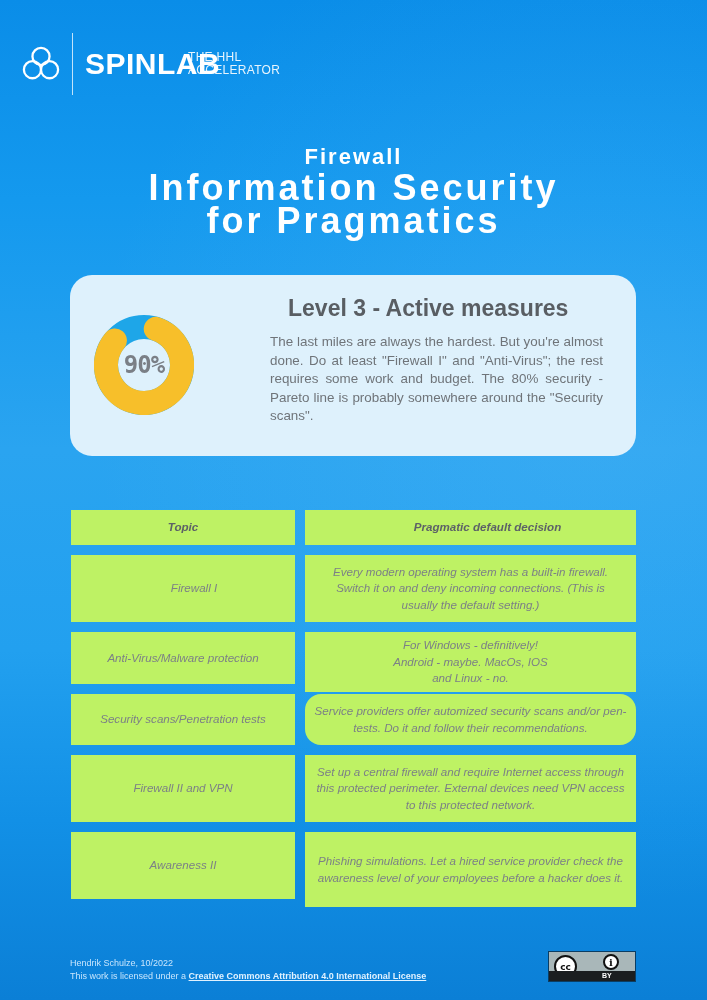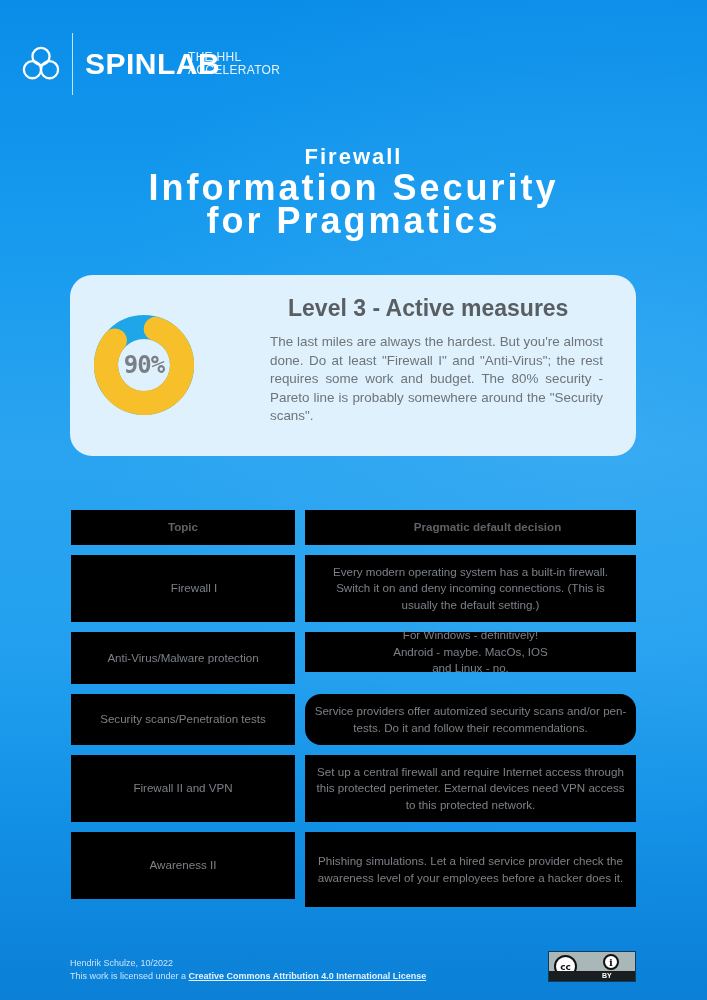--- a/index.html
+++ b/index.html
@@ -41,23 +41,23 @@
   .card-heading {
     position: absolute; left: 218px; top: 20px; font-size: 23px; font-weight: bold; color: #595e63; white-space: nowrap;
   }
   .card-text {
     position: absolute; left: 200px; top: 58px; width: 333px;
     font-size: 13.4px; line-height: 18.5px; color: #6f7479; text-align: justify;
   }
 
   
   .cell {
-    position: absolute; background: #000000;
+    position: absolute; background: #bef264;
     display: flex; align-items: center; justify-content: center; text-align: center;
-    color: #7c8186; font-size: 11.6px; line-height: 16.5px; padding: 0 10px;
+    color: #7c8186; font-size: 11.6px; line-height: 16.5px; padding: 0 10px; font-style: italic;
   }
   .cell.head { color: #5d6267; font-weight: bold; font-size: 11.6px; }
   .col-left { left: 71px; width: 224px; }
   .col-right { left: 305px; width: 331px; }
 
   
   .footer { position: absolute; left: 70px; top: 957px; font-size: 9px; line-height: 13px; color: rgba(210,235,255,0.95); }
   .footer a { color: rgba(225,242,255,1); text-decoration: underline; font-weight: bold; }
   .cc-badge { position: absolute; left: 548px; top: 951px; width: 88px; height: 31px; background: #a9b7b9; border: 1px solid #0b3d63; overflow: hidden; }
   .cc-badge .bar { position: absolute; left: 0; bottom: 0; width: 100%; height: 10px; background: #1b1e20; }
@@ -103,21 +103,21 @@
 </div>
 
 <div>
   <div class="cell head col-left" style="top:510px;height:35px;">Topic</div>
   <div class="cell head col-right" style="top:510px;height:35px;padding-left:44px;">Pragmatic default decision</div>
 
   <div class="cell col-left" style="top:555px;height:67px;padding-left:32px;">Firewall I</div>
   <div class="cell col-right" style="top:555px;height:67px;padding:8px 18px;">Every modern operating system has a built-in firewall. Switch it on and deny incoming connections. (This is usually the default setting.)</div>
 
   <div class="cell col-left" style="top:632px;height:52px;">Anti-Virus/Malware protection</div>
-  <div class="cell col-right" style="top:632px;height:40px;padding:0 88px;">For Windows - definitively! Android - maybe. MacOs, IOS and Linux - no.</div>
+  <div class="cell col-right" style="top:632px;height:60px;padding:0 88px;">For Windows - definitively! Android - maybe. MacOs, IOS and Linux - no.</div>
 
   <div class="cell col-left" style="top:694px;height:51px;">Security scans/Penetration tests</div>
   <div class="cell col-right" style="top:694px;height:51px;padding:0 8px;border-radius:16px;">Service providers offer automized security scans and/or pen-tests. Do it and follow their recommendations.</div>
 
   <div class="cell col-left" style="top:755px;height:67px;">Firewall II and VPN</div>
   <div class="cell col-right" style="top:755px;height:67px;padding:0 10px;">Set up a central firewall and require Internet access through this protected perimeter. External devices need VPN access to this protected network.</div>
 
   <div class="cell col-left" style="top:832px;height:67px;">Awareness II</div>
   <div class="cell col-right" style="top:832px;height:75px;padding:0 10px;">Phishing simulations. Let a hired service provider check the awareness level of your employees before a hacker does it.</div>
 </div>

